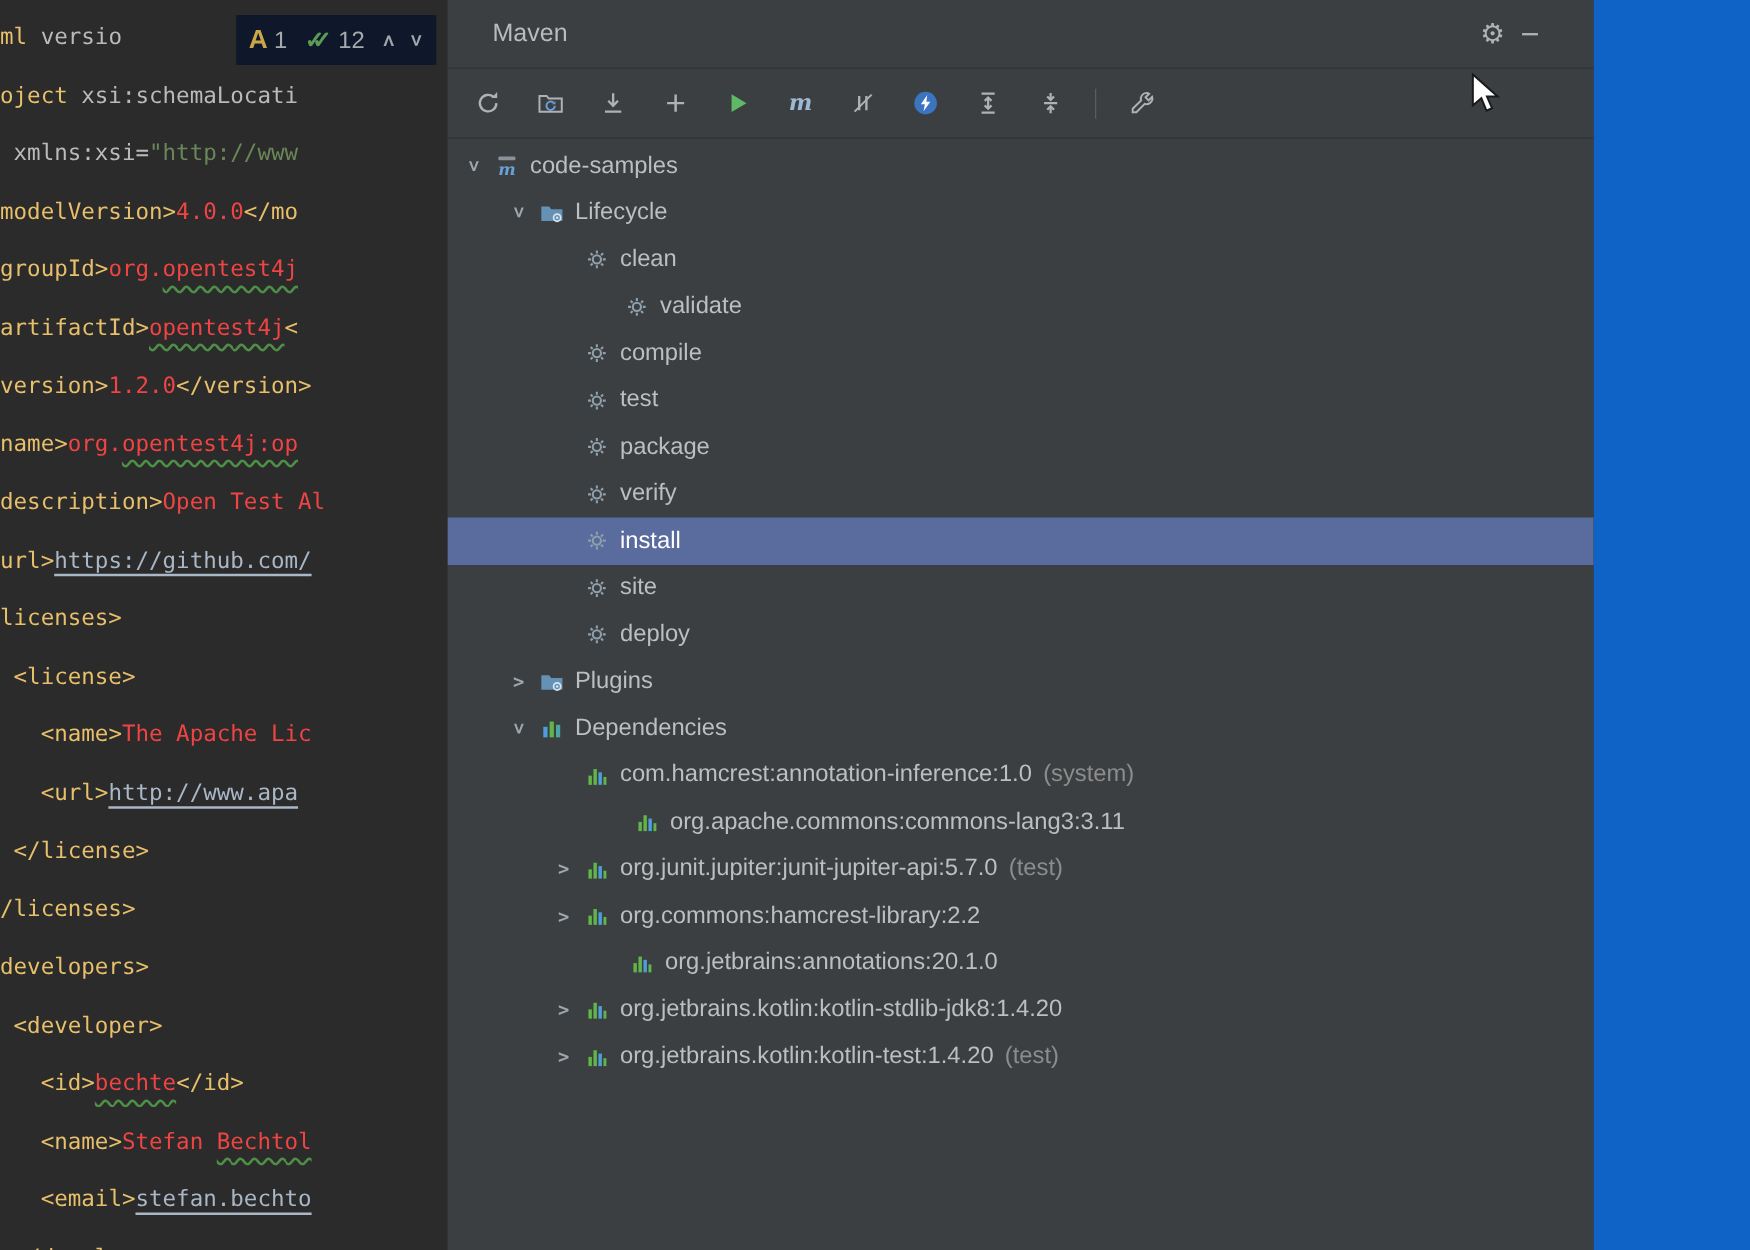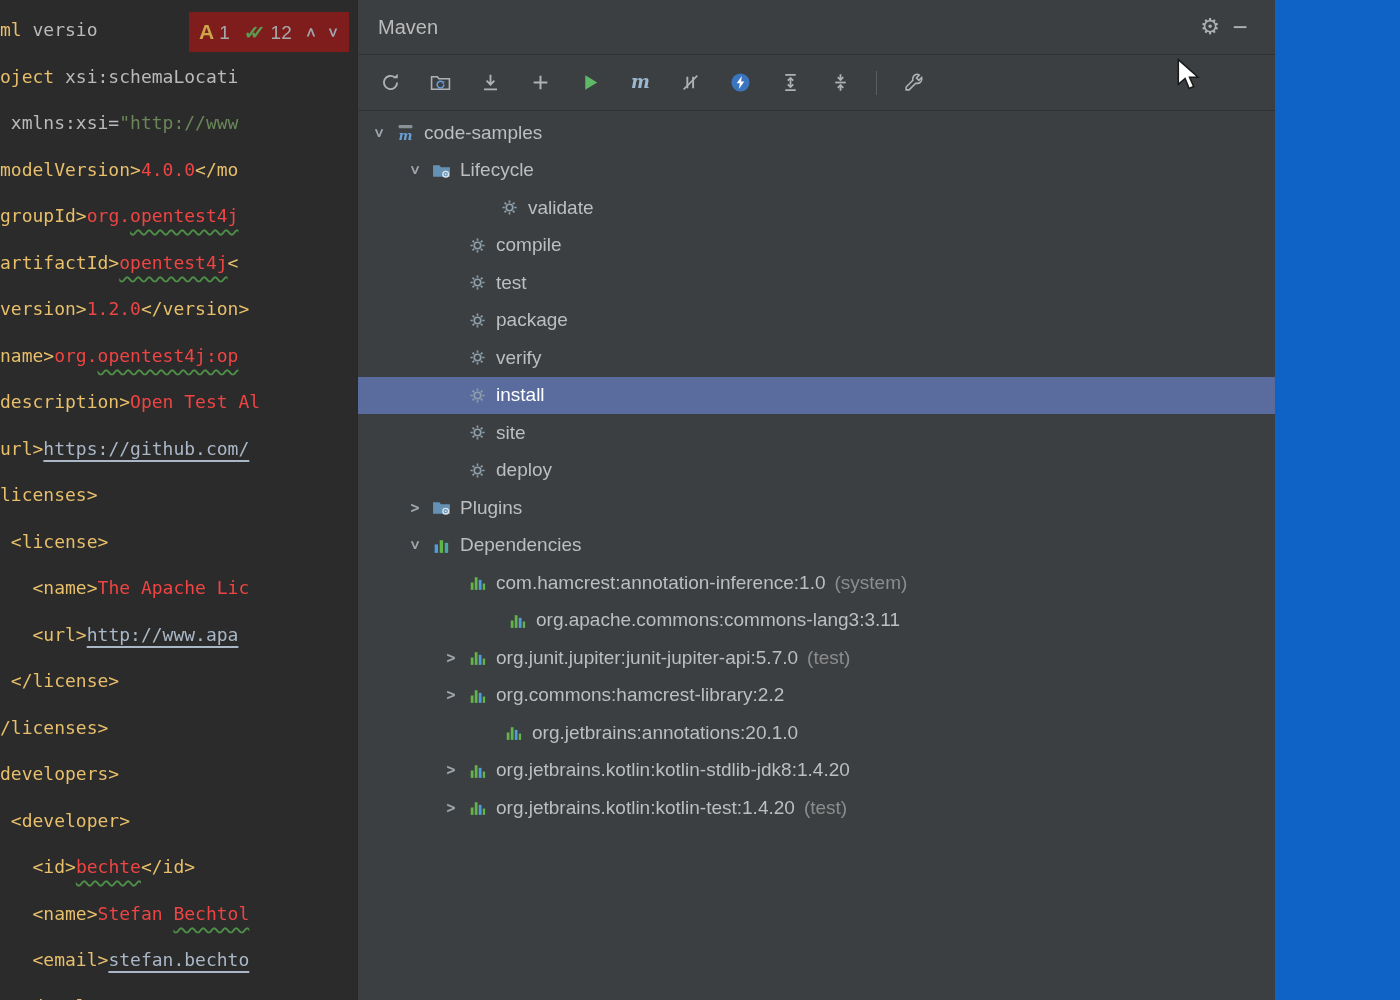--- a/index.html
+++ b/index.html
@@ -27,42 +27,42 @@
   .seg-link { color:#a9b7c6; text-decoration:underline; text-underline-offset:5px; text-decoration-thickness:2px; }
   .wavy {
     text-decoration:underline wavy #4e8f47;
     text-decoration-thickness:2px; text-underline-offset:7px;
   }
 
   
   .insp-widget {
     position:absolute; top:12px; right:8px; height:40px;
     display:flex; align-items:center; gap:14px;
-    background:#7f1d1d; padding:0 10px;
+    background:#0f172a; padding:0 10px;
     font-size:19px; color:#a7aaad;text-align:right;
   }
   .warn-a { color:#cba64a; font-weight:bold; font-size:21px; }
   .insp-count { margin-left:5px; color:#a7aaad; }
   .check { color:#5b9c54; font-size:19px; font-weight:bold; }
   .check + .check { margin-left:-10px; }
   .wchev {
     display:inline-block; color:#9fa6ad; font-size:16px; font-weight:bold;
     font-family:"DejaVu Sans Mono", monospace; cursor:pointer;
   }
   .wchev.up   { transform:rotate(-90deg); }
   .wchev.down { transform:rotate(90deg); }
 
   
   .maven-panel {
     width:918px; height:100%; flex:none; background:#3c3f41;
     border-left:1px solid #282828; display:flex; flex-direction:column;
   }
   .panel-header {
     height:55px; flex:none; display:flex; align-items:center;
-    padding:0 20px; color:#bbbbbb; font-size:20px;
+    padding:0 36px; color:#bbbbbb; font-size:20px;
     border-bottom:1px solid #323232;
   }
   .hdr-spacer { flex:1; }
   .hdr-btn {
     color:#afb1b3; cursor:pointer; display:flex; align-items:center;
     justify-content:center; width:30px; height:30px;
   }
   .hdr-gear { font-size:22px; }
   .hdr-min  { font-size:26px; line-height:26px; }
 
@@ -236,20 +236,32 @@
           <span class="chev down">&gt;</span>
           <span class="tree-icon">
             <svg viewBox="0 0 18 18">
               <path d="M1 4h6l1.5 2H17v9H1z" fill="#6591b5"></path>
               <circle cx="13" cy="12.5" r="2.7" fill="none" stroke="#d9e6f0" stroke-width="1.3"></circle>
               <circle cx="13" cy="12.5" r="0.9" fill="#d9e6f0"></circle>
             </svg>
           </span>
           <span class="tree-label">Lifecycle</span>
         </div>
+        <div class="tree-row" style="padding-left: 80px;">
+          <span class="chev none">&gt;</span>
+          <span class="tree-icon">
+            <svg viewBox="0 0 18 18">
+              <g stroke="#8fa0ad" stroke-width="1.6">
+                <circle cx="9" cy="9" r="3.1" fill="none"></circle>
+                <path d="M9 2.3v2.2M9 13.5v2.2M2.3 9h2.2M13.5 9h2.2M4.3 4.3l1.5 1.5M12.2 12.2l1.5 1.5M13.7 4.3l-1.5 1.5M5.8 12.2l-1.5 1.5"></path>
+              </g>
+            </svg>
+          </span>
+          <span class="tree-label">clean</span>
+        </div>
         <div class="tree-row" style="padding-left: 112px;">
           <span class="chev none">&gt;</span>
           <span class="tree-icon">
             <svg viewBox="0 0 18 18">
               <g stroke="#8fa0ad" stroke-width="1.6">
                 <circle cx="9" cy="9" r="3.1" fill="none"></circle>
                 <path d="M9 2.3v2.2M9 13.5v2.2M2.3 9h2.2M13.5 9h2.2M4.3 4.3l1.5 1.5M12.2 12.2l1.5 1.5M13.7 4.3l-1.5 1.5M5.8 12.2l-1.5 1.5"></path>
               </g>
             </svg>
           </span>

